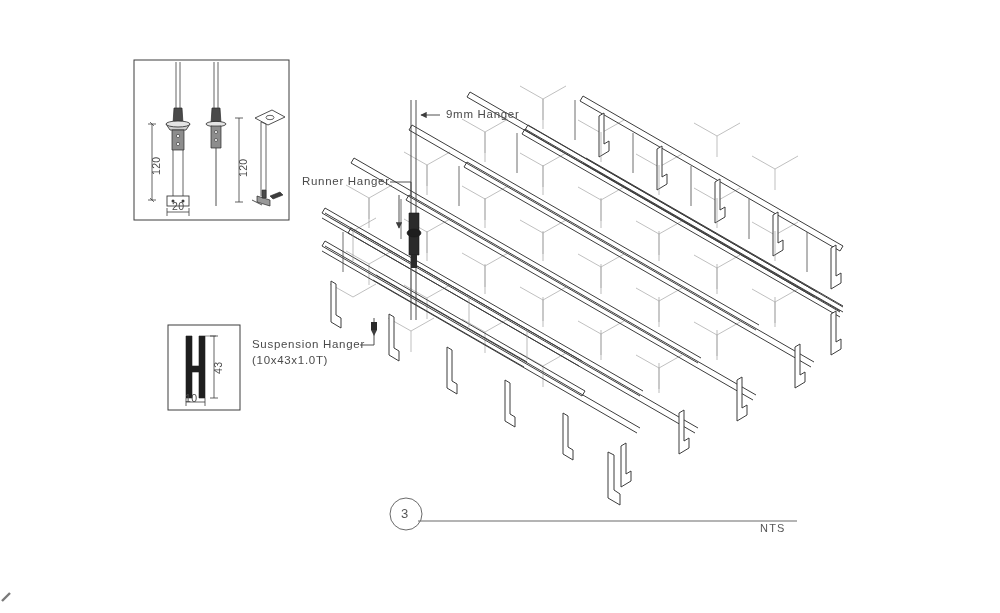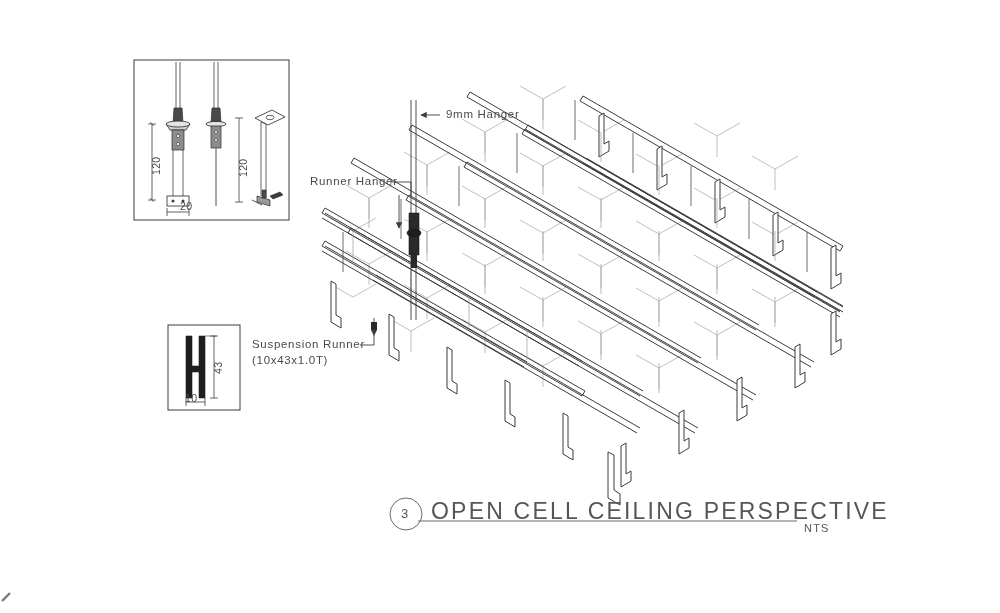--- a/index.html
+++ b/index.html
@@ -365,35 +365,34 @@
       <line x1="418" y1="521" x2="797" y2="521" stroke="#6a6a6a" stroke-width="1.2"></line>
     </g>
 
     <g>
       <path d="M2,601 L10,593" stroke="#7a7a7a" stroke-width="2.4"></path>
     </g>
   </svg>
 
   <div class="txt ann" style="left:446px; top:108px;">9mm Hanger</div>
 
-  <div class="txt ann" style="left:310px; top:175px;">Runner Hanger</div>
-
-  <div class="txt ann" style="left:252px; top:338px;">Suspension Runner</div>
+  <div class="txt ann" style="left:302px; top:175px;">Runner Hanger</div>
+
+  <div class="txt ann" style="left:252px; top:338px;">Suspension Hanger</div>
 
   <div class="txt ann" style="left:252px; top:354px;text-align:right;">(10x43x1.0T)</div>
 
   <div class="txt dim rot90" style="left:150px; top:175px;">120</div>
 
   <div class="txt dim rot90" style="left:237px; top:177px;">120</div>
 
-  <div class="txt dim" style="left:172px; top:200px;margin-left:8px;">20</div>
+  <div class="txt dim" style="left:172px; top:200px;">20</div>
 
   <div class="txt dim rot90" style="left:212px; top:374px;">43</div>
 
   <div class="txt dim" style="left:185px; top:392px;">10</div>
 
-  <div class="txt title-txt" style="left:431px; top:498px;">OPEN CELL CEILING PERSPECTIVE</div>
 
   <div class="txt bubble-txt" style="left:401px; top:506px;">3</div>
 
-  <div class="txt scale-txt" style="left:760px; top:522px;margin-left:44px;">NTS</div>
+  <div class="txt scale-txt" style="left:760px; top:522px;">NTS</div>
 
 </div>
 
 </body></html>

